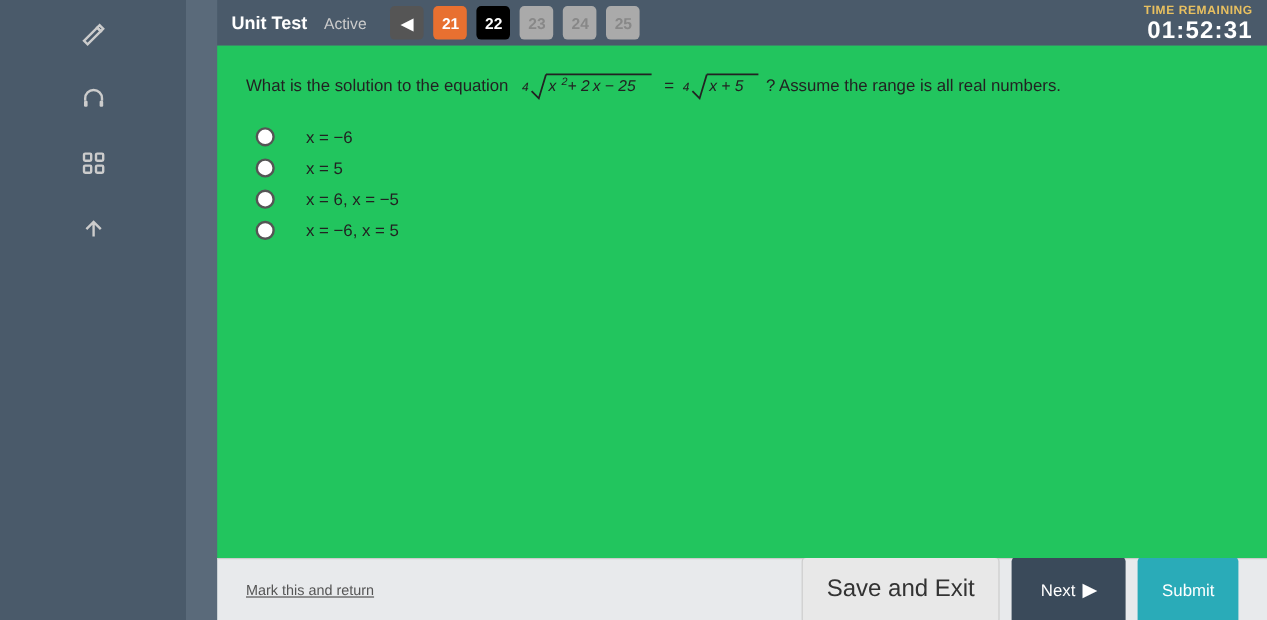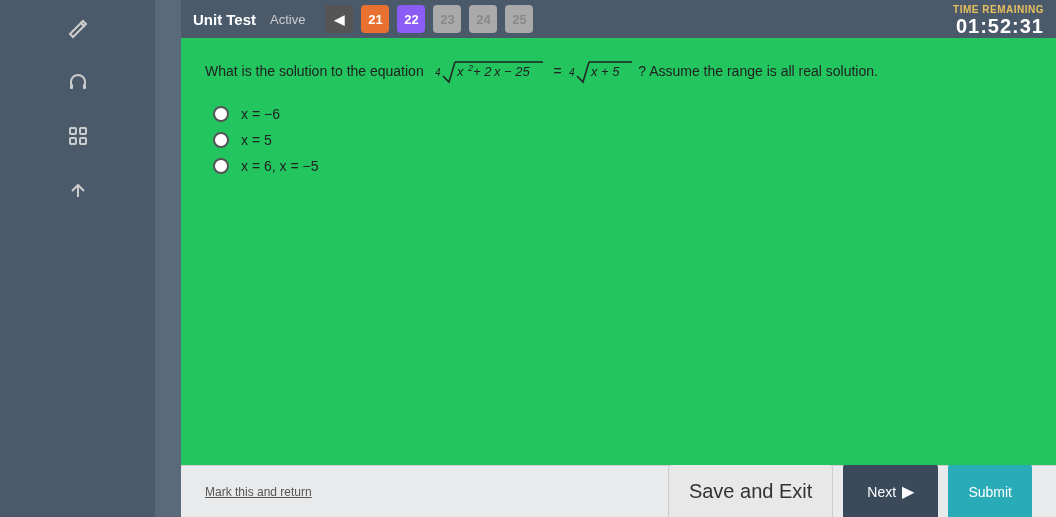--- a/index.html
+++ b/index.html
@@ -92,21 +92,21 @@
     .nav-btn-arrow {
       background-color: #555;
       color: #fff;
     }
 
     .nav-btn-orange {
       background-color: #e87030;
     }
 
     .nav-btn-teal {
-      background-color: #8b5cf6;
+      background-color: #000000;
     }
 
     .nav-btn-gray {
       background-color: #aaa;
       color: #888;
     }
 
     .timer-area {
       position: absolute;
       right: 12px;
@@ -152,21 +152,21 @@
     .options-list {
       display: flex;
       flex-direction: column;
       gap: 10px;
       margin-left: 8px;
     }
 
     .option-item {
       display: flex;
       align-items: center;
-      gap: 12px;
+      gap: 26px;
       font-size: 14px;
       color: #222;
       cursor: pointer;
     }
 
     .option-radio {
       width: 16px;
       height: 16px;
       border-radius: 50%;
       border: 2px solid #555;
@@ -320,38 +320,43 @@
         <span style="margin:0 4px;font-size:14px;">=</span>
         
         <svg class="math-svg" width="65" height="28" viewBox="0 0 65 28">
           <text x="0" y="18" font-size="10" fill="#222">4</text>
           <path d="M8 18 L14 24 L20 4" stroke="#222" stroke-width="1.5" fill="none"></path>
           <line x1="20" y1="4" x2="63" y2="4" stroke="#222" stroke-width="1.5"></line>
           <text x="22" y="18" font-size="13" fill="#222" font-style="italic">x</text>
           <text x="32" y="18" font-size="13" fill="#222"> + 5</text>
         </svg>
       </span>
-      <span>? Assume the range is all real solution.</span>
+      <span>? Assume the range is all real numbers.</span>
     </div>
 
     <div class="options-list">
       <label class="option-item">
 
         <div class="option-radio"></div>
         <span>x = −6</span>
       </label>
       <label class="option-item">
 
         <div class="option-radio"></div>
         <span>x = 5</span>
       </label>
       <label class="option-item">
 
         <div class="option-radio"></div>
         <span>x = 6, x = −5</span>
+      </label>
+      <label class="option-item">
+
+        <div class="option-radio"></div>
+        <span>x = −6, x = 5</span>
       </label>
     </div>
   </div>
 
   <div class="footer">
     <span class="mark-return-link">Mark this and return</span>
     <div class="footer-buttons">
       <button class="btn-save">Save and Exit</button>
       <button class="btn-next">
         <span>Next</span>

